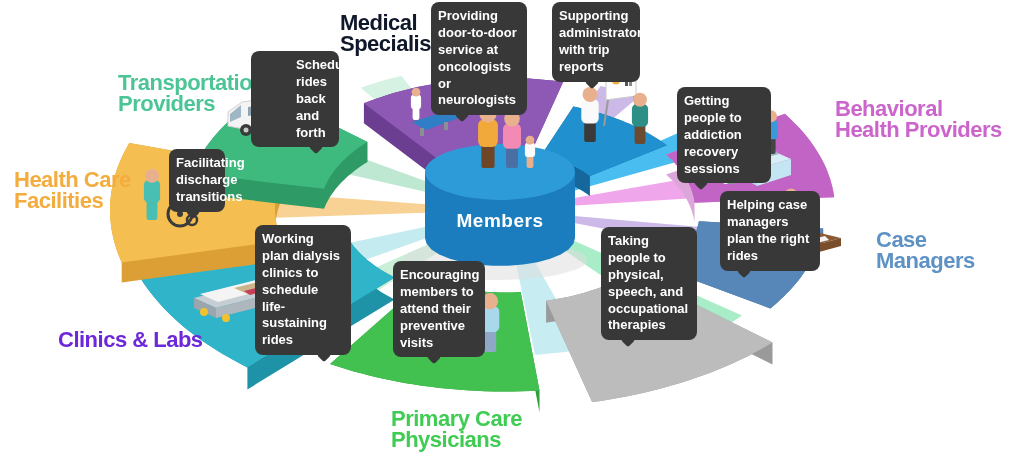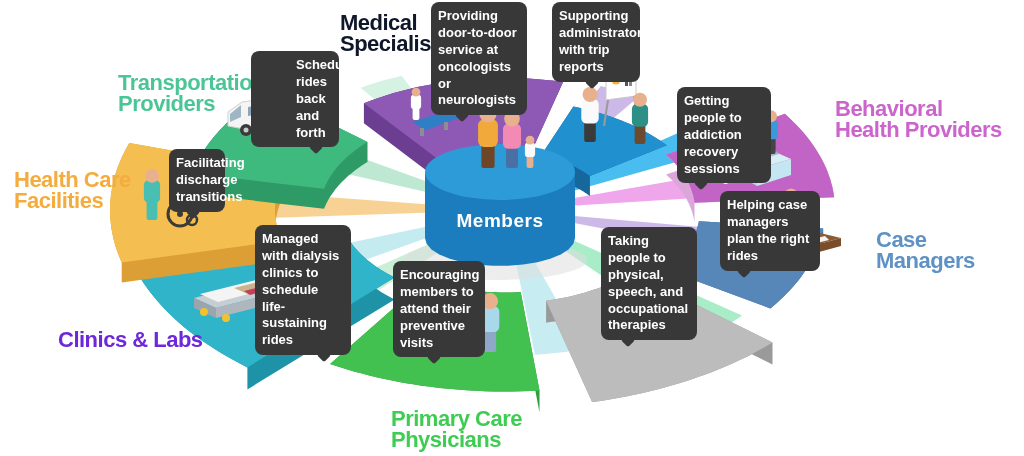--- a/index.html
+++ b/index.html
@@ -206,21 +206,21 @@
       <div class="seg-title" style="left: 835px; top: 99px; color: rgb(203, 101, 203);">Behavioral
 Health Providers</div>
       <div class="tooltip" style="left: 677px; top: 87px; width: 94px; background: rgb(56, 56, 56); color: rgb(255, 255, 255); --tx: 25%;">Getting people to addiction recovery sessions</div>
       <div class="seg-title" style="left: 876px; top: 230px; color: rgb(94, 146, 197);">Case Managers</div>
       <div class="tooltip" style="left: 720px; top: 191px; width: 100px; background: rgb(56, 56, 56); color: rgb(255, 255, 255); --tx: 24%;">Helping case managers plan the right rides</div>
       <div class="tooltip" style="left: 601px; top: 227px; width: 96px; background: rgb(56, 56, 56); color: rgb(255, 255, 255); --tx: 28%;">Taking people to physical, speech, and occupational therapies</div>
       <div class="seg-title" style="left: 391px; top: 409px; color: rgb(62, 204, 82);">Primary Care
 Physicians</div>
       <div class="tooltip" style="left: 393px; top: 261px; width: 92px; background: rgb(56, 56, 56); color: rgb(255, 255, 255); --tx: 45%;">Encouraging members to attend their preventive visits</div>
       <div class="seg-title" style="left: 58px; top: 330px; color: #6d28d9;">Clinics &amp; Labs</div>
-      <div class="tooltip" style="left: 255px; top: 225px; width: 96px; background: rgb(56, 56, 56); color: rgb(255, 255, 255); --tx: 72%;">Managed with dialysis clinics to schedule life-sustaining rides</div>
+      <div class="tooltip" style="left: 255px; top: 225px; width: 96px; background: rgb(56, 56, 56); color: rgb(255, 255, 255); --tx: 72%;">Working plan dialysis clinics to schedule life-sustaining rides</div>
       <div class="seg-title" style="left: 14px; top: 170px; color: rgb(244, 172, 62);">Health Care
 Facilities</div>
       <div class="tooltip" style="left: 169px; top: 149px; width: 56px; background: rgb(56, 56, 56); color: rgb(255, 255, 255); --tx: 42%;">Facilitating discharge transitions</div>
       <div class="seg-title" style="left: 118px; top: 73px; color: rgb(76, 197, 150);">Transportation
 Providers</div>
       <div class="tooltip" style="left: 251px; top: 51px; width: 88px; background: rgb(56, 56, 56); color: rgb(255, 255, 255); padding-left: 45px; --tx: 74%;">Scheduling rides back and forth</div>
     </div>
 </div>
 
 </body></html>

